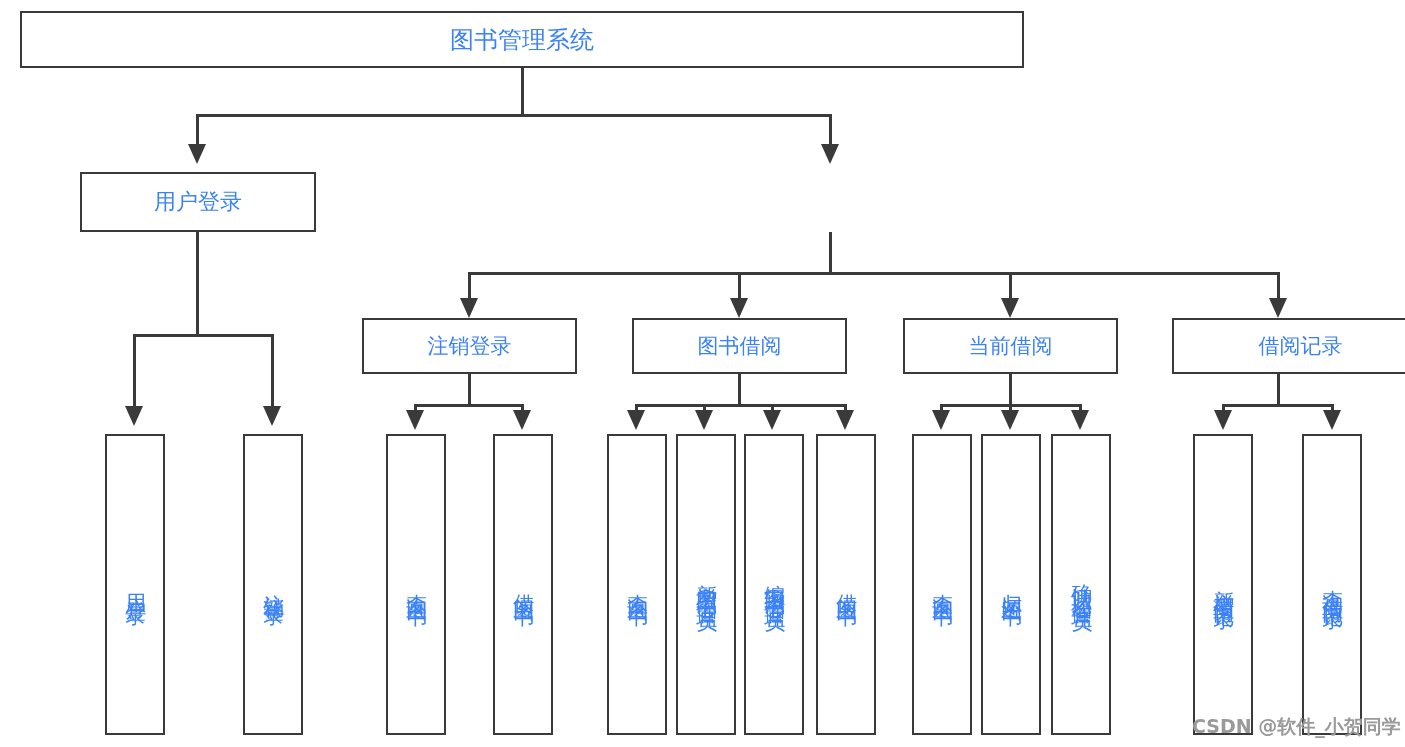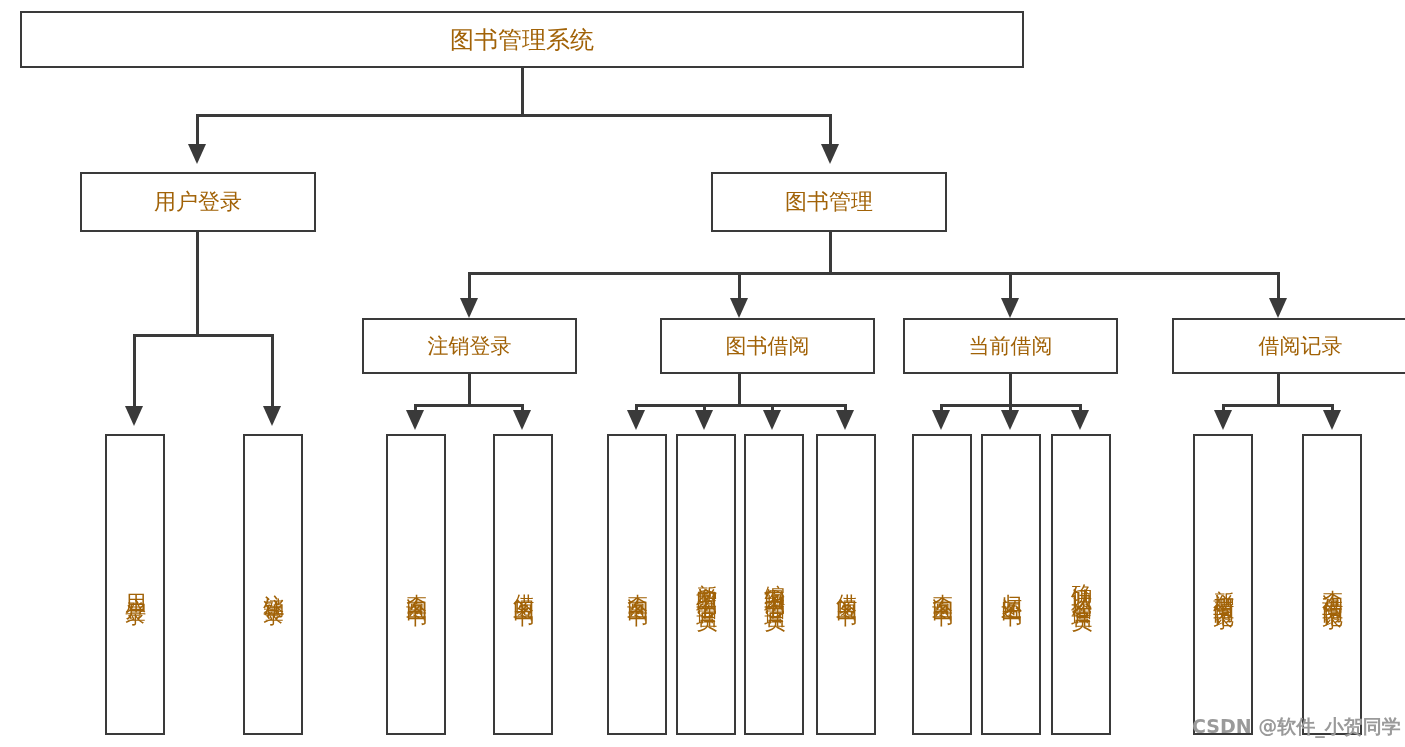--- a/index.html
+++ b/index.html
@@ -18,21 +18,21 @@
   
   .node{
     position:absolute;
     box-sizing:border-box;
     border:2px solid #3a3a3a;
     background:#ffffff;
     display:flex;
     align-items:center;
     justify-content:center;
     text-align:center;
-    color:#a16207;
+    color:#3b82f6;
   }
   .node.level-0{font-size:24px;}
   .node.level-1{font-size:22px;}
   .node.level-2{font-size:21px;}
   .node.leaf{
     font-size:21px;
     letter-spacing:4px;
     line-height:1.12;
   }
   .node .label{
@@ -80,23 +80,20 @@
 
   <div class="conn-v" style="left:521px;top:68px;height:46px;"></div>
   <div class="conn-h" style="left:196px;top:114px;width:636px;"></div>
   <div class="conn-v" style="left:196px;top:114px;height:30px;"></div>
   <div class="conn-v" style="left:829px;top:114px;height:30px;"></div>
   <div class="arrow" style="left:188px;top:144px;"></div>
   <div class="arrow" style="left:821px;top:144px;"></div>
 
   <div class="node level-1" style="left:80px;top:172px;width:236px;height:60px;">
     <span class="label">用户登录</span>
-  </div>
-  <div class="node level-1" style="left:711px;top:172px;width:236px;height:60px;">
-    <span class="label">图书管理</span>
   </div>
 
   <div class="conn-v" style="left:196px;top:232px;height:104px;"></div>
   <div class="conn-h" style="left:133px;top:334px;width:141px;"></div>
   <div class="conn-v" style="left:133px;top:334px;height:72px;"></div>
   <div class="conn-v" style="left:271px;top:334px;height:72px;"></div>
   <div class="arrow" style="left:125px;top:406px;"></div>
   <div class="arrow" style="left:263px;top:406px;"></div>
 
   <div class="conn-v" style="left:829px;top:232px;height:42px;"></div>
@@ -106,21 +103,21 @@
   <div class="conn-v" style="left:1009px;top:272px;height:34px;"></div>
   <div class="conn-v" style="left:1277px;top:272px;height:34px;"></div>
   <div class="arrow" style="left:460px;top:298px;"></div>
   <div class="arrow" style="left:730px;top:298px;"></div>
   <div class="arrow" style="left:1001px;top:298px;"></div>
   <div class="arrow" style="left:1269px;top:298px;"></div>
 
   <div class="node level-2" style="left:362px;top:318px;width:215px;height:56px;">
     <span class="label">注销登录</span>
   </div>
-  <div class="node level-2" style="left:632px;top:318px;width:215px;height:56px;margin-left:28px;">
+  <div class="node level-2" style="left:632px;top:318px;width:215px;height:56px;">
     <span class="label">图书借阅</span>
   </div>
   <div class="node level-2" style="left:903px;top:318px;width:215px;height:56px;">
     <span class="label">当前借阅</span>
   </div>
   <div class="node level-2" style="left:1172px;top:318px;width:257px;height:56px;">
     <span class="label">借阅记录</span>
   </div>
 
   <div class="conn-v" style="left:468px;top:374px;height:32px;"></div>

